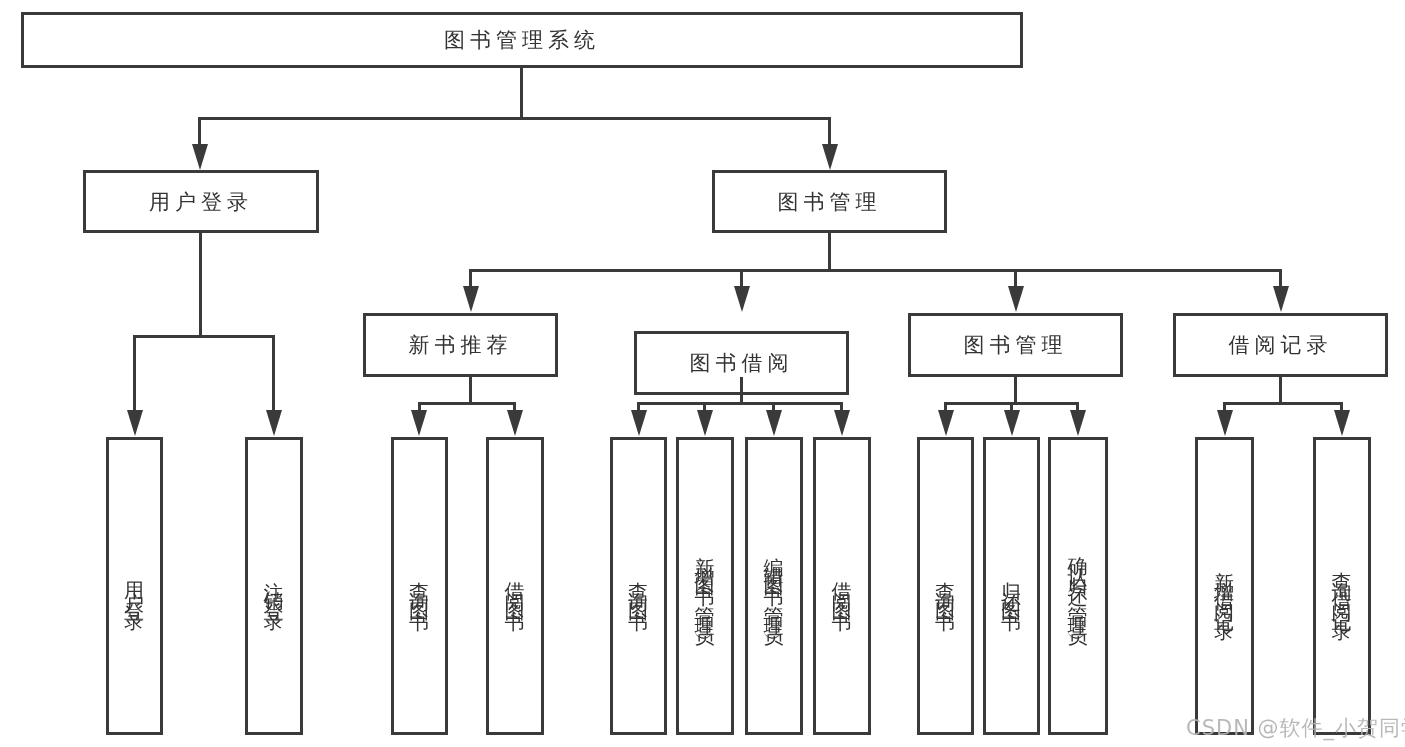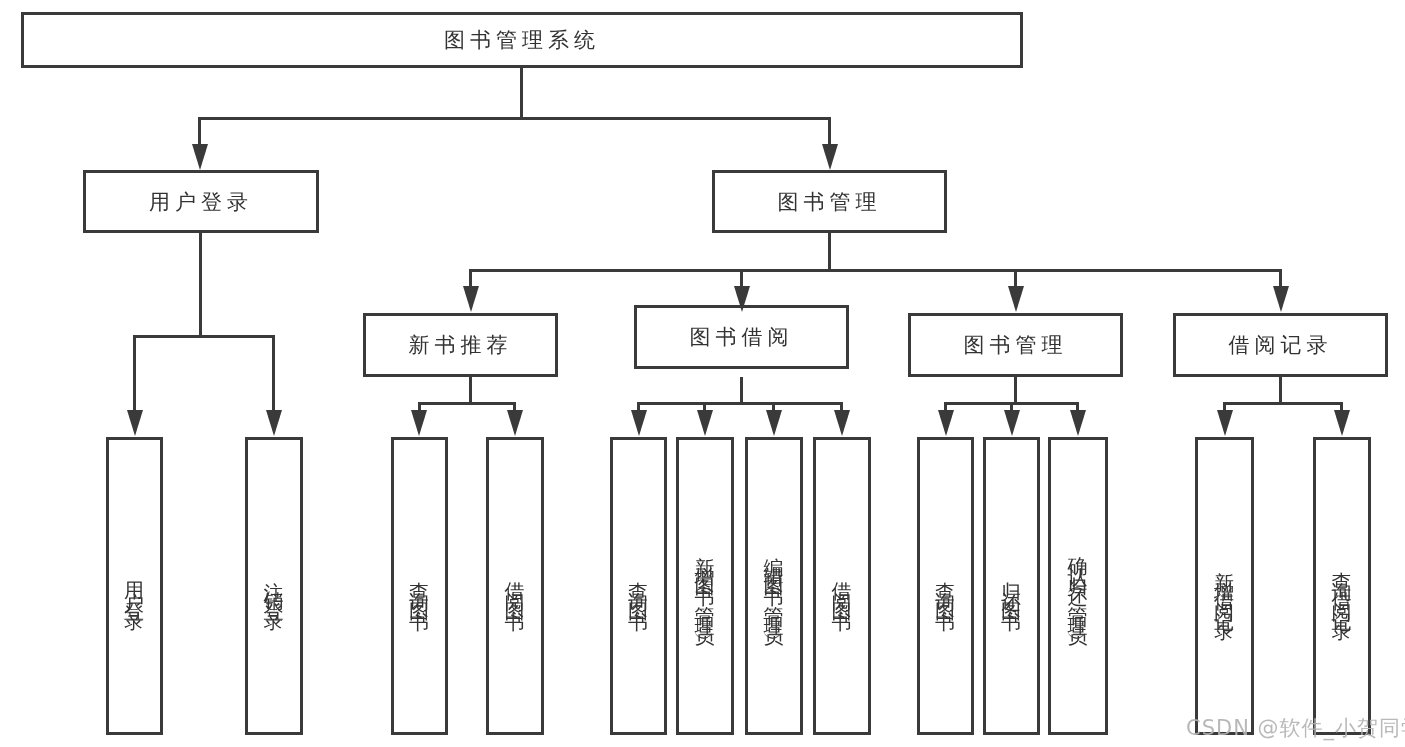--- a/index.html
+++ b/index.html
@@ -69,21 +69,21 @@
   <div class="box hbox" style="left:83px;top:170px;width:236px;height:63px">
     <span>用户登录</span>
   </div>
   <div class="box hbox" style="left:712px;top:170px;width:235px;height:63px">
     <span>图书管理</span>
   </div>
 
   <div class="box hbox" style="left:363px;top:313px;width:195px;height:64px">
     <span>新书推荐</span>
   </div>
-  <div class="box hbox" style="left:634px;top:305px;width:215px;height:64px">
+  <div class="box hbox" style="left:634px;top:331px;width:215px;height:64px">
     <span>图书借阅</span>
   </div>
   <div class="box hbox" style="left:908px;top:313px;width:215px;height:64px">
     <span>图书管理</span>
   </div>
   <div class="box hbox" style="left:1173px;top:313px;width:215px;height:64px">
     <span>借阅记录</span>
   </div>
 
   <div class="box leaf" style="left:106px;top:437px;width:57px;height:298px">

